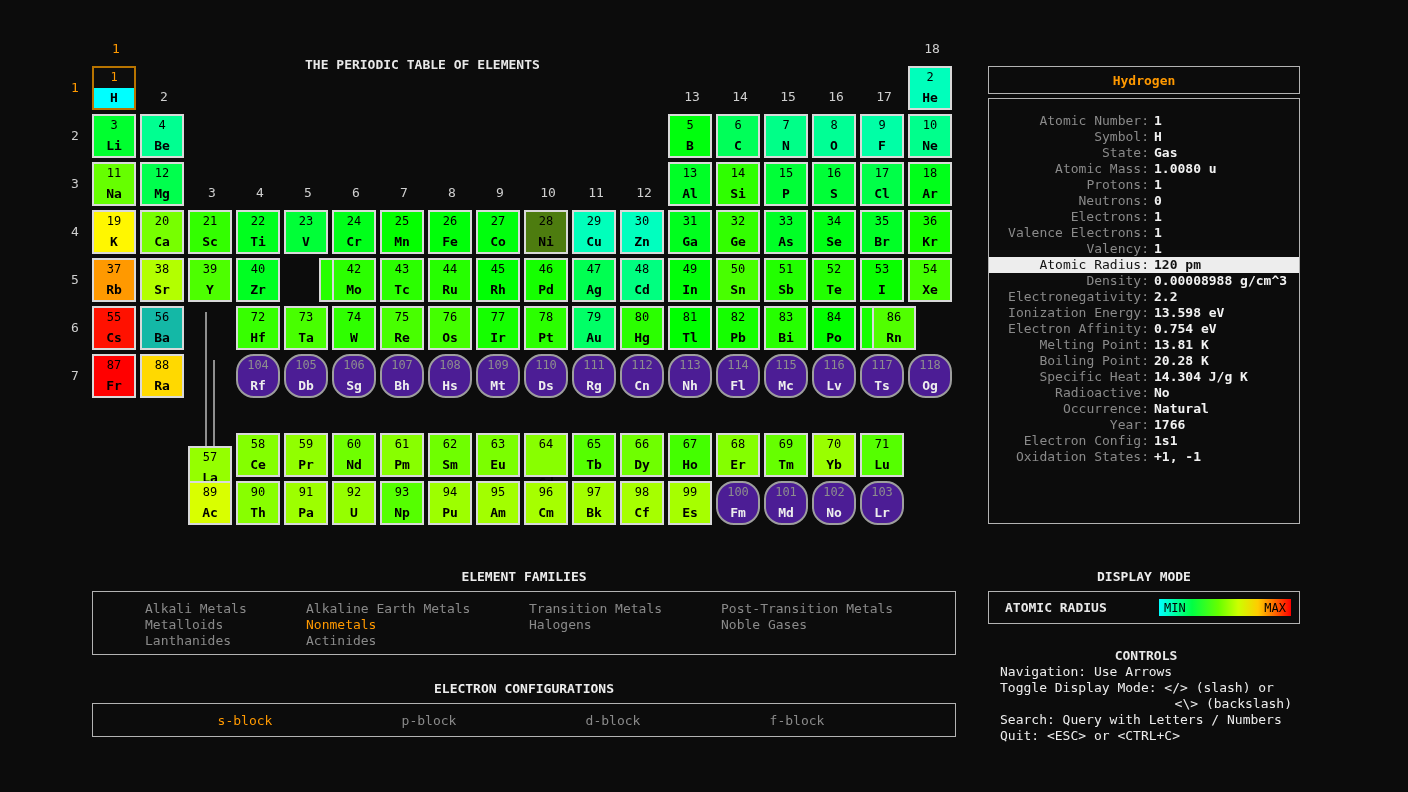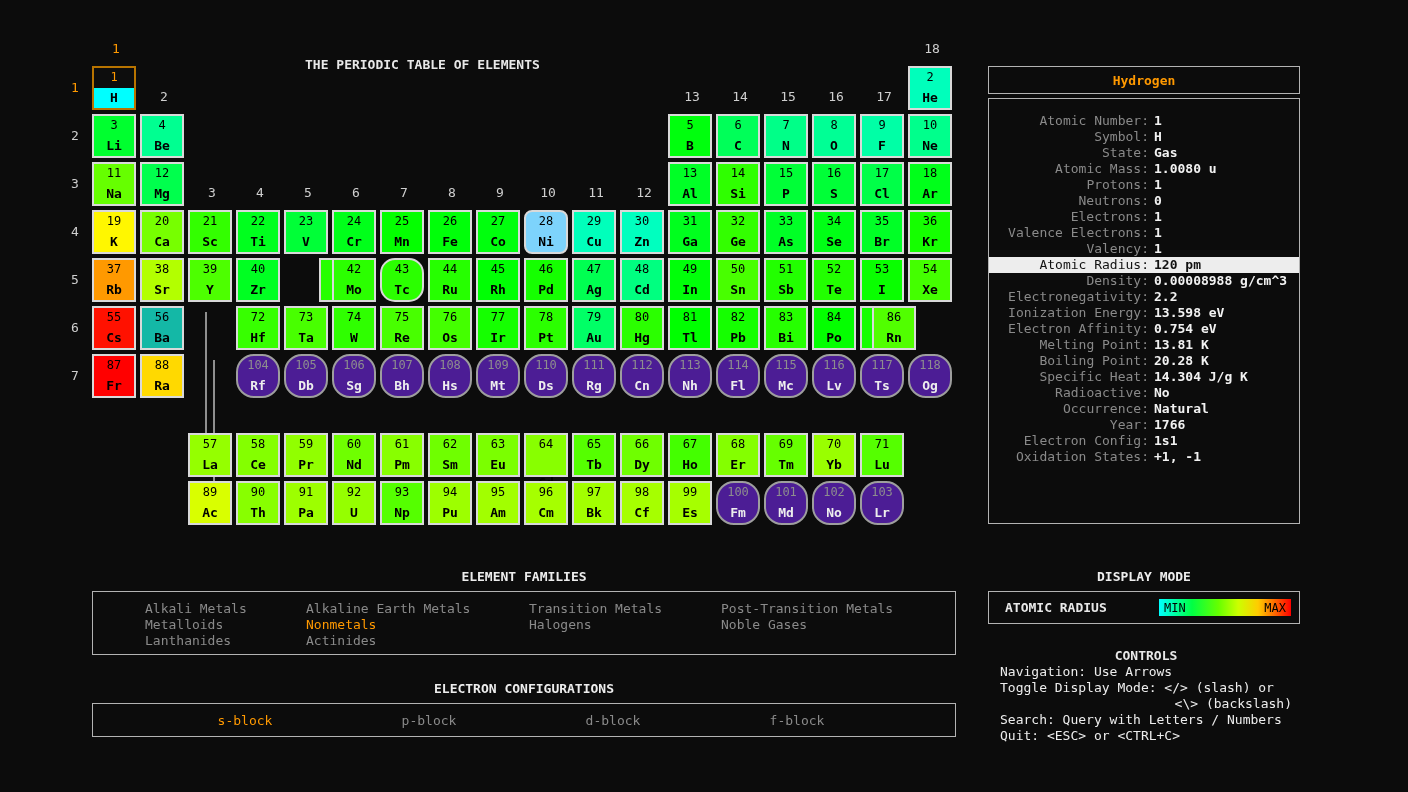--- a/index.html
+++ b/index.html
@@ -202,21 +202,21 @@
         <div class="sym">Mn</div>
       </div>
       <div class="cell" style="left: 336px; top: 144px; background: rgb(0, 255, 9);">
         <div class="num">26</div>
         <div class="sym">Fe</div>
       </div>
       <div class="cell" style="left: 384px; top: 144px; background: rgb(0, 255, 13);">
         <div class="num">27</div>
         <div class="sym">Co</div>
       </div>
-      <div class="cell" style="left: 432px; top: 144px; background: #7dd3fc; border-radius: 8px;">
+      <div class="cell" style="left: 432px; top: 144px; background: #4d7c0f;">
         <div class="num">28</div>
         <div class="sym">Ni</div>
       </div>
       <div class="cell" style="left: 480px; top: 144px; background: rgb(0, 255, 187);">
         <div class="num">29</div>
         <div class="sym">Cu</div>
       </div>
       <div class="cell" style="left: 528px; top: 144px; background: rgb(0, 255, 191);">
         <div class="num">30</div>
         <div class="sym">Zn</div>
@@ -262,21 +262,21 @@
         <div class="sym">Zr</div>
       </div>
       <div class="cell" style="left: 192px; top: 192px; background: rgb(38, 255, 0); margin-left: 35px;">
         <div class="num">41</div>
         <div class="sym">Nb</div>
       </div>
       <div class="cell" style="left: 240px; top: 192px; background: rgb(43, 255, 0);">
         <div class="num">42</div>
         <div class="sym">Mo</div>
       </div>
-      <div class="cell" style="left: 288px; top: 192px; background: rgb(43, 255, 0); border-radius: 15px;">
+      <div class="cell" style="left: 288px; top: 192px; background: rgb(43, 255, 0);">
         <div class="num">43</div>
         <div class="sym">Tc</div>
       </div>
       <div class="cell" style="left: 336px; top: 192px; background: rgb(38, 255, 0);">
         <div class="num">44</div>
         <div class="sym">Ru</div>
       </div>
       <div class="cell" style="left: 384px; top: 192px; background: rgb(0, 255, 4);">
         <div class="num">45</div>
         <div class="sym">Rh</div>
@@ -446,21 +446,21 @@
         <div class="sym">Lv</div>
       </div>
       <div class="cell dark" style="left: 768px; top: 288px;">
         <div class="num">117</div>
         <div class="sym">Ts</div>
       </div>
       <div class="cell dark" style="left: 816px; top: 288px;">
         <div class="num">118</div>
         <div class="sym">Og</div>
       </div>
-      <div class="cell" style="left: 96px; top: 367px; background: rgb(149, 255, 0);">
+      <div class="cell" style="left: 96px; top: 380px; background: rgb(149, 255, 0);">
         <div class="num">57</div>
         <div class="sym">La</div>
       </div>
       <div class="cell" style="left: 144px; top: 367px; background: rgb(132, 255, 0);">
         <div class="num">58</div>
         <div class="sym">Ce</div>
       </div>
       <div class="cell" style="left: 192px; top: 367px; background: rgb(145, 255, 0);">
         <div class="num">59</div>
         <div class="sym">Pr</div>

